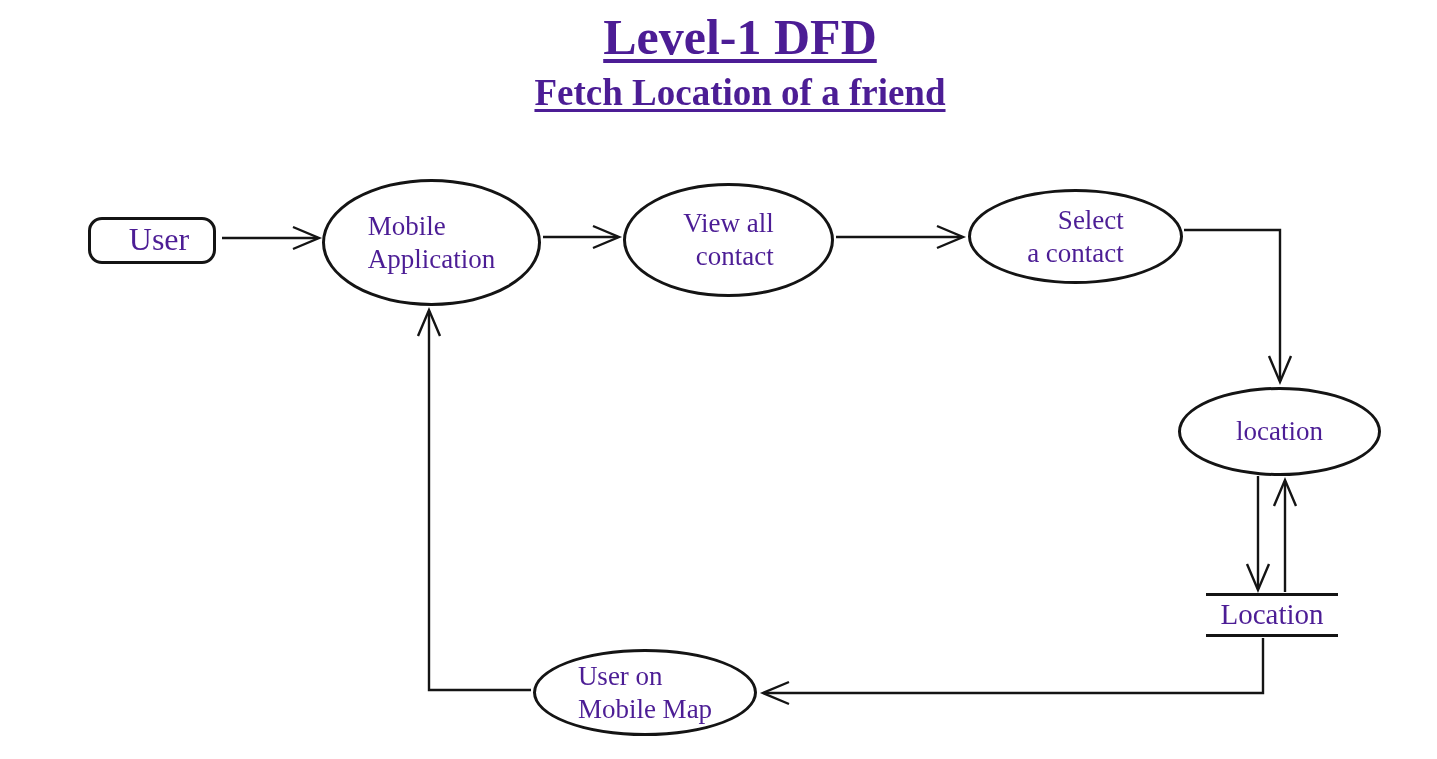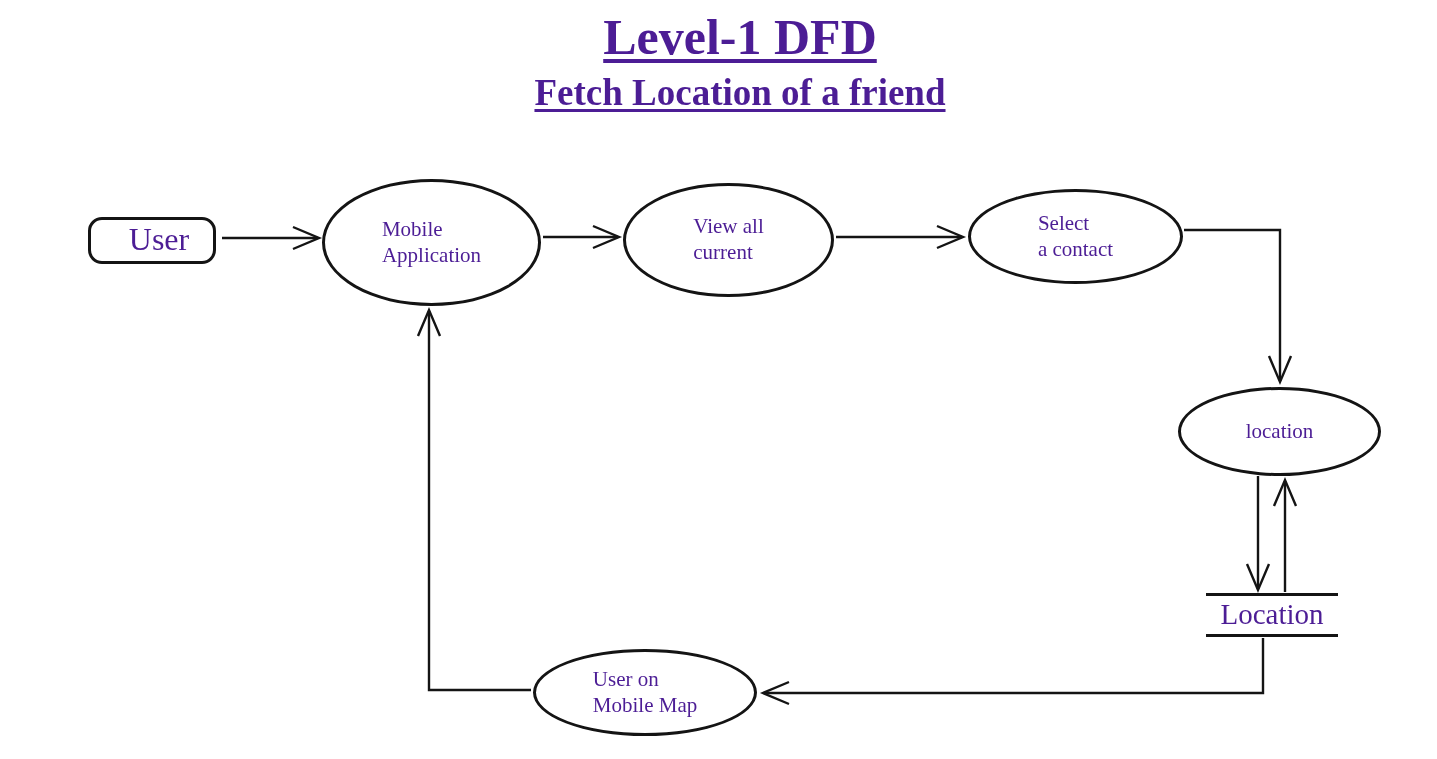--- a/index.html
+++ b/index.html
@@ -50,41 +50,41 @@
     text-decoration-thickness: 3px;
     text-underline-offset: 4px;
     margin-top: 4px;
   }
   .node {
     position: absolute;
     box-sizing: border-box;
     display: flex;
     align-items: center;
     justify-content: center;
-    font-size: 21px;
+    font-size: 27px;
     line-height: 1.22;
   }
   .node .label {
     display: block;
   }
   .entity {
     border: 3px solid #141414;
     border-radius: 14px;
     font-size: 32px;
     padding-bottom: 2px;
   }
   .process {
     border: 3px solid #141414;
     border-radius: 50%;
   }
   .align-left .label {
     text-align: left;
   }
   .align-center .label {
-    text-align: left;
+    text-align: right;
   }
   .store {
     border-top: 3px solid #141414;
     border-bottom: 3px solid #141414;
     font-size: 29px;
   }
 </style>
 </head>
 <body>
 
@@ -118,21 +118,21 @@
   <div class="node process align-left" style="left:322px; top:179px; width:219px; height:127px;">
     <span class="label">
       <span style="display:block">Mobile</span>
       <span style="display:block">Application</span>
     </span>
   </div>
 
   <div class="node process align-center" style="left:623px; top:183px; width:211px; height:114px;">
     <span class="label">
       <span style="display:block">View all</span>
-      <span style="display:block">current</span>
+      <span style="display:block">contact</span>
     </span>
   </div>
 
   <div class="node process align-center" style="left:968px; top:189px; width:215px; height:95px;">
     <span class="label">
       <span style="display:block">Select</span>
       <span style="display:block">a contact</span>
     </span>
   </div>
 

